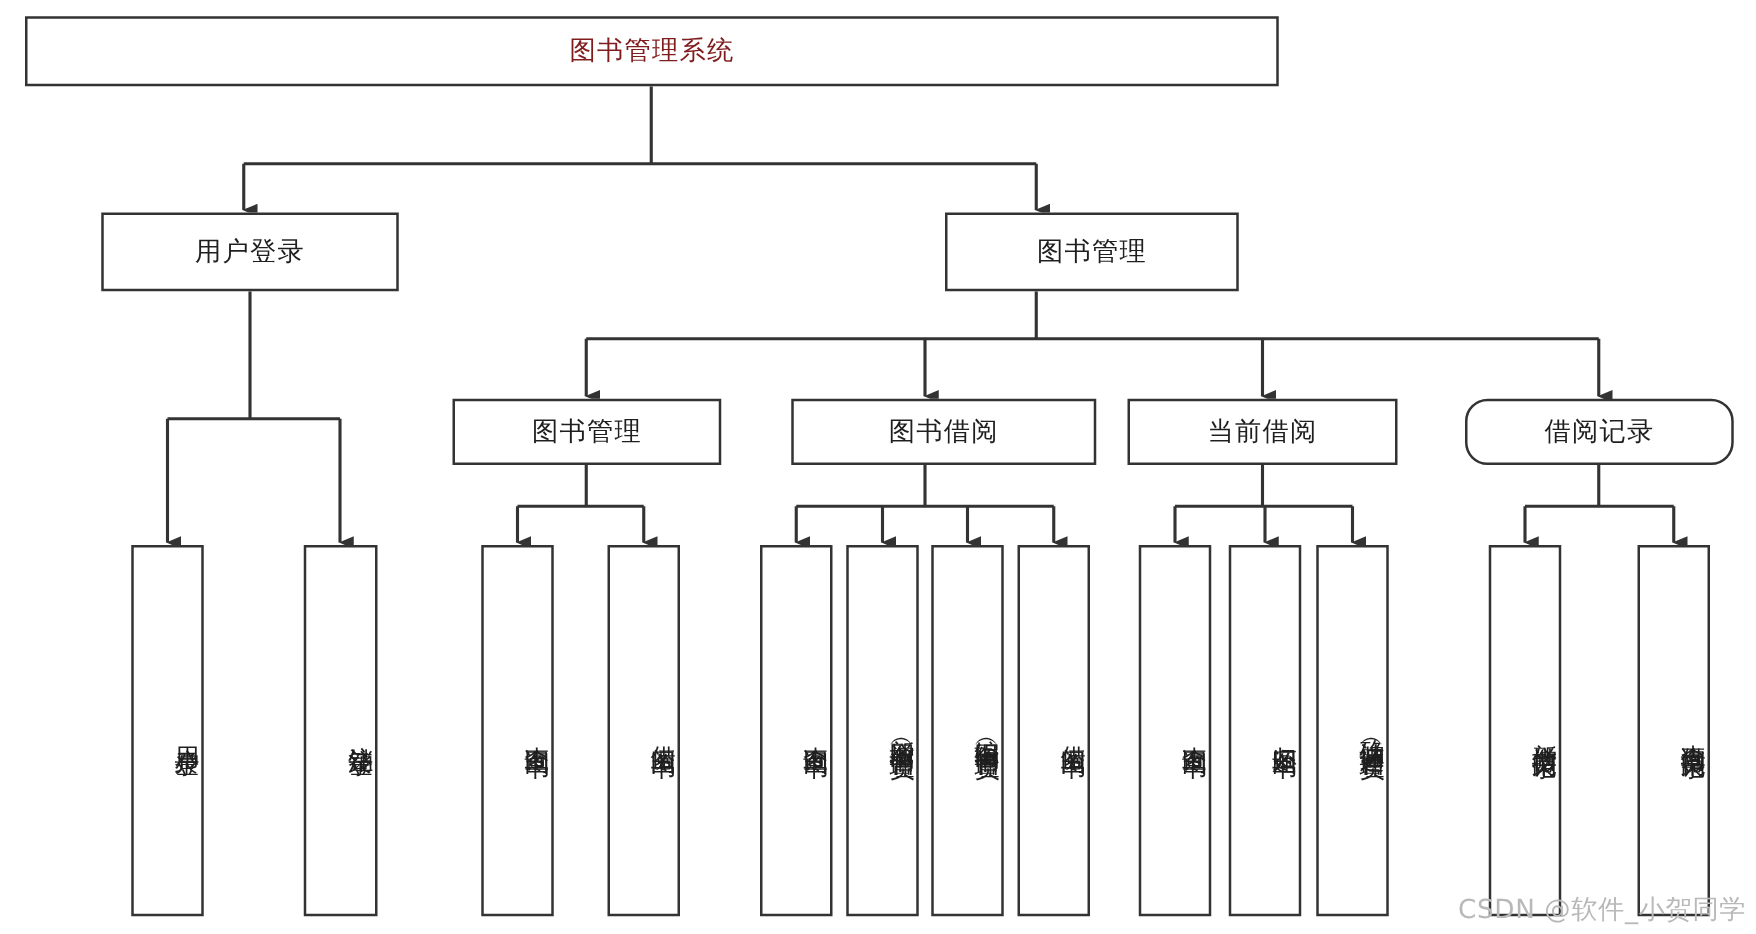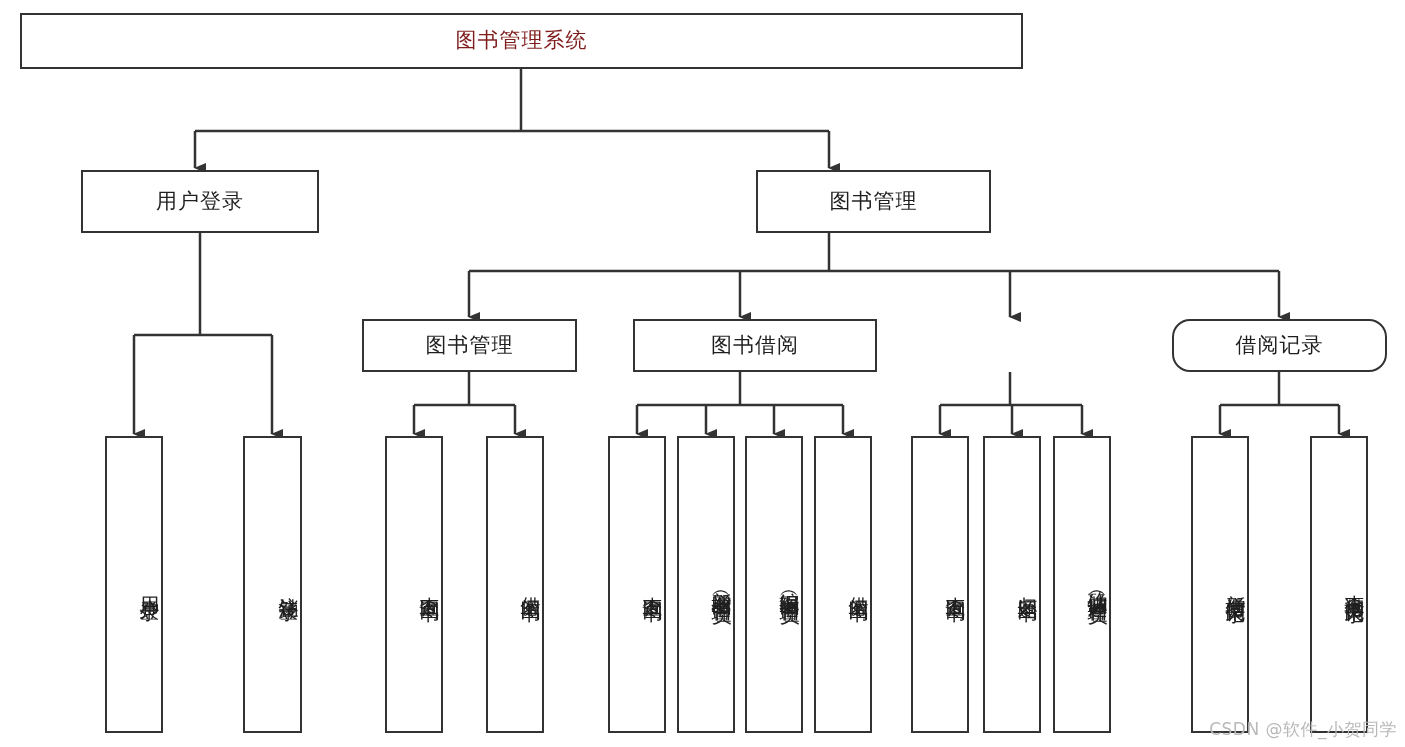--- a/index.html
+++ b/index.html
@@ -52,21 +52,21 @@
     justify-content: center;
   }
   .node-label {
     display: block;
     white-space: nowrap;
   }
   #watermark {
     position: absolute;
     right: 8px;
     bottom: 6px;
-    font-size: 17px;
+    font-size: 21px;
     color: #b9b9b9;
     letter-spacing: 0.5px;
     white-space: nowrap;
     user-select: none;
   }
 </style>
 </head>
 <body>
 
 <div id="diagram-root">
@@ -124,20 +124,23 @@
   <div class="node-box horizontal" id="node-l1-1" style="left: 712px; top: 170px; width: 235px; height: 63px; border-color: rgb(51, 51, 51); background: rgb(255, 255, 255); color: rgb(31, 31, 31); margin-left: 44px;">
     <span class="node-label">图书管理</span>
   </div>
 
   <div class="node-box horizontal" id="node-l2-0" style="left: 362px; top: 319px; width: 215px; height: 53px; border-color: rgb(51, 51, 51); background: rgb(255, 255, 255); color: rgb(31, 31, 31);">
     <span class="node-label">图书管理</span>
   </div>
   <div class="node-box horizontal" id="node-l2-1" style="left: 633px; top: 319px; width: 244px; height: 53px; border-color: rgb(51, 51, 51); background: rgb(255, 255, 255); color: rgb(31, 31, 31);">
     <span class="node-label">图书借阅</span>
   </div>
+  <div class="node-box horizontal" id="node-l2-2" style="left: 902px; top: 319px; width: 216px; height: 53px; border-color: rgb(51, 51, 51); background: rgb(255, 255, 255); color: rgb(31, 31, 31);">
+    <span class="node-label">当前借阅</span>
+  </div>
   <div class="node-box horizontal" id="node-l2-3" style="left: 1172px; top: 319px; width: 215px; height: 53px; border-color: rgb(51, 51, 51); background: rgb(255, 255, 255); color: rgb(31, 31, 31); border-radius: 18px;">
     <span class="node-label">借阅记录</span>
   </div>
 
   <div class="node-box vertical" id="node-leaf-0" style="left: 105px; top: 436px; width: 58px; height: 297px; border-color: rgb(51, 51, 51); background: rgb(255, 255, 255); color: rgb(31, 31, 31);">
     <span class="node-label">用户登录</span>
   </div>
   <div class="node-box vertical" id="node-leaf-1" style="left: 243px; top: 436px; width: 59px; height: 297px; border-color: rgb(51, 51, 51); background: rgb(255, 255, 255); color: rgb(31, 31, 31);">
     <span class="node-label">注销登录</span>
   </div>

